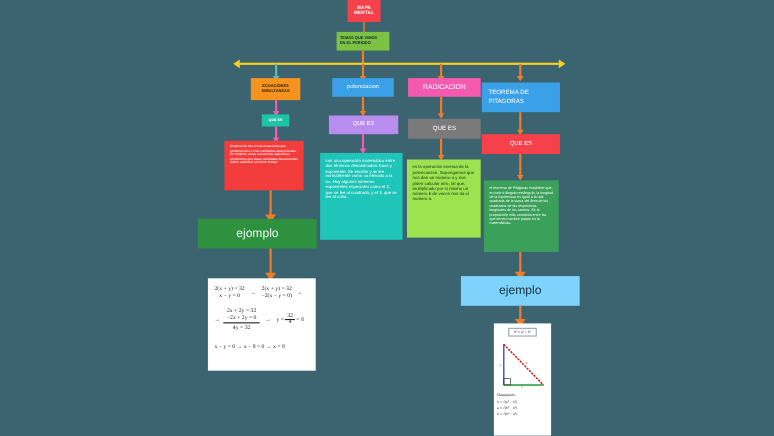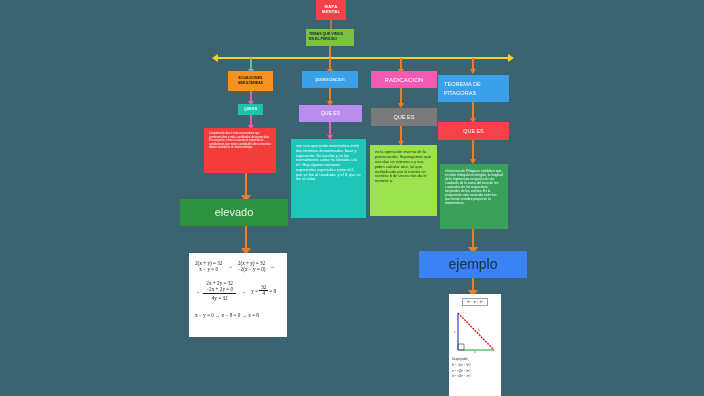--- a/index.html
+++ b/index.html
@@ -148,21 +148,21 @@
     <span>QUE ES</span>
   </div>
   <div class="conn vert" style="left:250px; top:115px; height:11px; background:#f45bb0;"></div>
   <div class="arrow-down small" style="left:248px; top:125px; border-top-color:#f45bb0;"></div>
   <div class="node left-align" style="left:204px; top:128px; width:72px; height:45px; background:#f33c3c; font-size:2.9px; padding:4px 5px; color:#fff;">
     <span class="para">Conjunto de dos o más ecuaciones que contienen dos o más cantidades desconocidas. En conjunto, estas ecuaciones especifican condiciones que estas cantidades desconocidas deben satisfacer al mismo tiempo.</span>
   </div>
   <div class="conn vert" style="left:245px; top:173px; height:24px;"></div>
   <div class="arrow-down" style="left:241px; top:195px;"></div>
   <div class="node" style="left:180px; top:199px; width:108px; height:27px; background:#2e9140; font-size:11px; color:#eaf7ea;">
-    <span>elevado</span>
+    <span>ejomplo</span>
   </div>
   <div class="conn vert" style="left:245px; top:226px; height:24px;"></div>
   <div class="arrow-down" style="left:241px; top:248px;"></div>
 
   <div class="mathcard" style="left:189px; top:253px; width:98px; height:84px; padding:7px 6px; font-size:5.2px;">
     <div class="eqline" style="display:flex; align-items:center; gap:3px;">
       <div style="text-align:center;">
         <div>2(x + y) = 32</div>
         <div>x − y = 0</div>
       </div>
@@ -236,21 +236,21 @@
   <div class="node" style="left:438px; top:122px; width:71px; height:18px; background:#f6414b; font-size:5.4px;">
     <span>QUE ES</span>
   </div>
   <div class="conn vert" style="left:472px; top:140px; height:20px;"></div>
   <div class="arrow-down small" style="left:470px; top:159px;"></div>
   <div class="node left-align" style="left:440px; top:164px; width:68px; height:65px; background:#3aa05a; font-size:3.3px; padding:5px 5px; color:#fff;">
     <span class="para">el teorema de Pitágoras establece que, en todo triángulo rectángulo, la longitud de la hipotenusa es igual a la raíz cuadrada de la suma del área de los cuadrados de las respectivas longitudes de los catetos. Es la proposición más conocida entre las que tienen nombre propio en la matemáticas.</span>
   </div>
   <div class="conn vert" style="left:472px; top:229px; height:20px;"></div>
   <div class="arrow-down" style="left:468px; top:247px;"></div>
-  <div class="node" style="left:419px; top:251px; width:108px; height:27px; background:#3b82f6; font-size:14px; color:#17303a;">
+  <div class="node" style="left:419px; top:251px; width:108px; height:27px; background:#7dd3fc; font-size:11px; color:#17303a;">
     <span>ejemplo</span>
   </div>
   <div class="conn vert" style="left:472px; top:278px; height:14px;"></div>
   <div class="arrow-down" style="left:468px; top:290px;"></div>
 
   <div class="mathcard" style="left:449px; top:294px; width:52px; height:102px; padding:4px 3px; font-size:3.4px;">
     <div style="text-align:center;">
       <span class="formula-box" style="font-size:3.4px;">h² = a² + b²</span>
     </div>
     <div class="tri-wrap" style="height:45px; margin-top:4px;">

